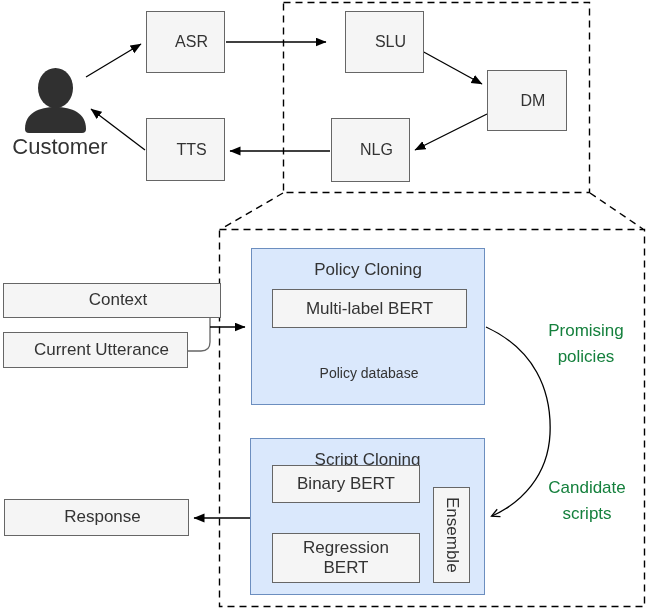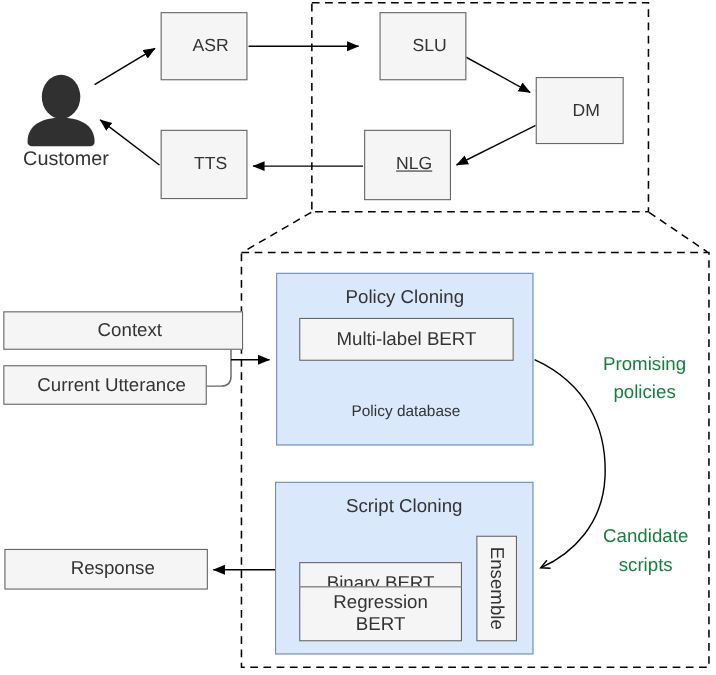--- a/index.html
+++ b/index.html
@@ -29,21 +29,21 @@
     text-align:center;font-size:14px;background:transparent;border:none;
   }
   .vertical{
     writing-mode:vertical-rl;
   }
   .edge-label{
     position:absolute;text-align:center;font-size:17px;line-height:1.55;color:#15803d;
   }
   .customer-label{
     position:absolute;left:10px;top:134px;width:100px;text-align:center;
-    font-size:18px;color:#333333;
+    font-size:22px;color:#333333;
   }
 </style>
 </head>
 <body>
 
 <div class="canvas">
 
   <svg class="wires" width="651" height="614" viewBox="0 0 651 614">
     <defs>
       <marker id="arrowFilled" markerUnits="userSpaceOnUse" markerWidth="12" markerHeight="10" refX="10.5" refY="4.5" orient="auto">
@@ -81,37 +81,37 @@
       <path d="M271,348 a98,8 0 0 1 196,0 l0,37 a98,8 0 0 1 -196,0 z" fill="#f5f5f5" stroke="#666666" stroke-width="1.4"></path>
       <path d="M271,348 a98,8 0 0 0 196,0" fill="none" stroke="#666666" stroke-width="1.4"></path>
     </g>
   </svg>
 
   <div class="customer-label">Customer</div>
 
   <div class="node" style="left:146px;top:11px;width:79px;height:62px;">ASR</div>
   <div class="node" style="left:345px;top:11px;width:79px;height:62px;">SLU</div>
   <div class="node" style="left:487px;top:70px;width:80px;height:61px;">DM</div>
-  <div class="node" style="left:331px;top:118px;width:79px;height:64px;text-decoration:underline;">NLG</div>
+  <div class="node" style="left:331px;top:118px;width:79px;height:64px;">NLG</div>
   <div class="node" style="left:146px;top:118px;width:79px;height:63px;">TTS</div>
 
   <div class="node wide" style="left:3px;top:283px;width:218px;height:35px;">Context</div>
   <div class="node wide" style="left:3px;top:332px;width:185px;height:36px;">Current Utterance</div>
   <div class="node wide" style="left:4px;top:499px;width:185px;height:37px;">Response</div>
 
   <div class="group" style="left:251px;top:248px;width:234px;height:157px;">
     <span class="group-title">Policy Cloning</span>
   </div>
   <div class="inner" style="left:272px;top:289px;width:195px;height:39px;">Multi-label BERT</div>
   <div class="cyl-label" style="left:271px;top:356px;width:196px;height:34px;">Policy database</div>
 
   <div class="group" style="left:250px;top:438px;width:235px;height:157px;">
     <span class="group-title">Script Cloning</span>
   </div>
-  <div class="inner" style="left:272px;top:511px;width:148px;height:38px;">Binary BERT</div>
+  <div class="inner" style="left:272px;top:465px;width:148px;height:38px;">Binary BERT</div>
   <div class="inner" style="left:272px;top:533px;width:148px;height:50px;">
     <span style="display:block;width:104px;margin:0 auto;">Regression BERT</span>
   </div>
   <div class="inner vertical" style="left:433px;top:487px;width:37px;height:96px;">Ensemble</div>
 
   <div class="edge-label" style="left:524px;top:318px;width:124px;">Promising policies</div>
   <div class="edge-label" style="left:528px;top:475px;width:118px;">Candidate scripts</div>
 
 </div>
 

